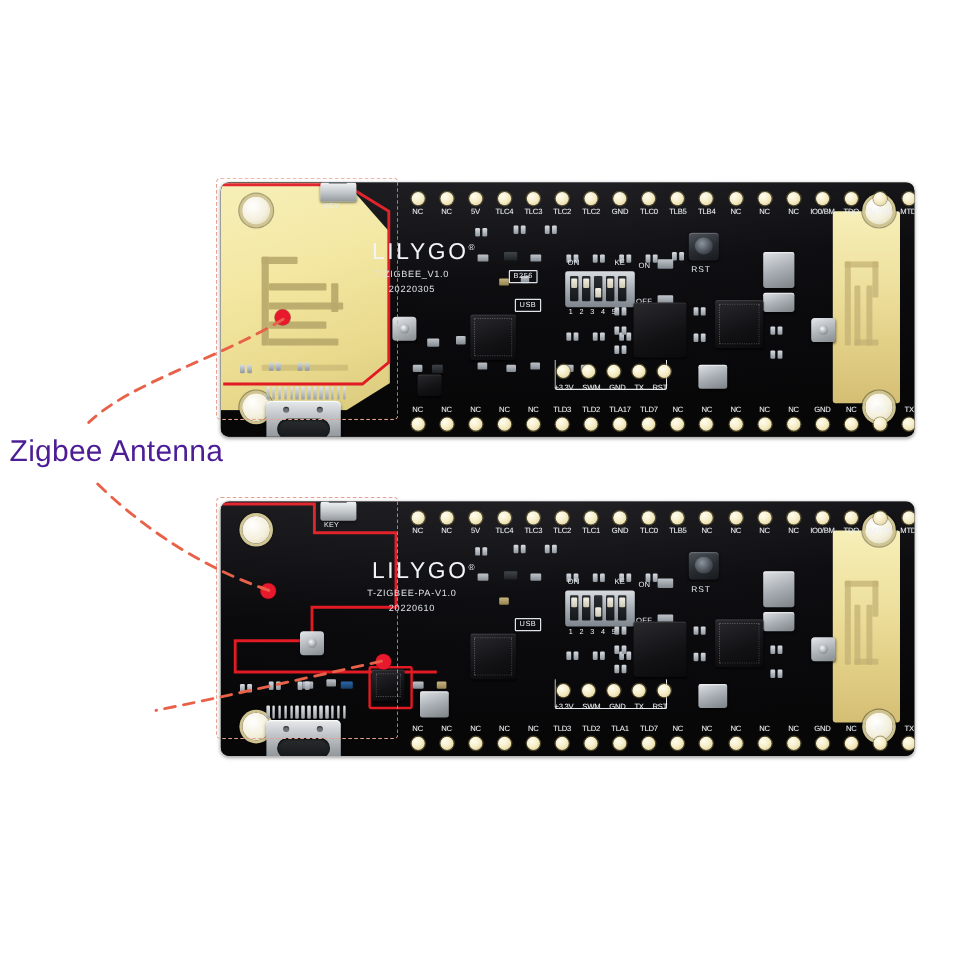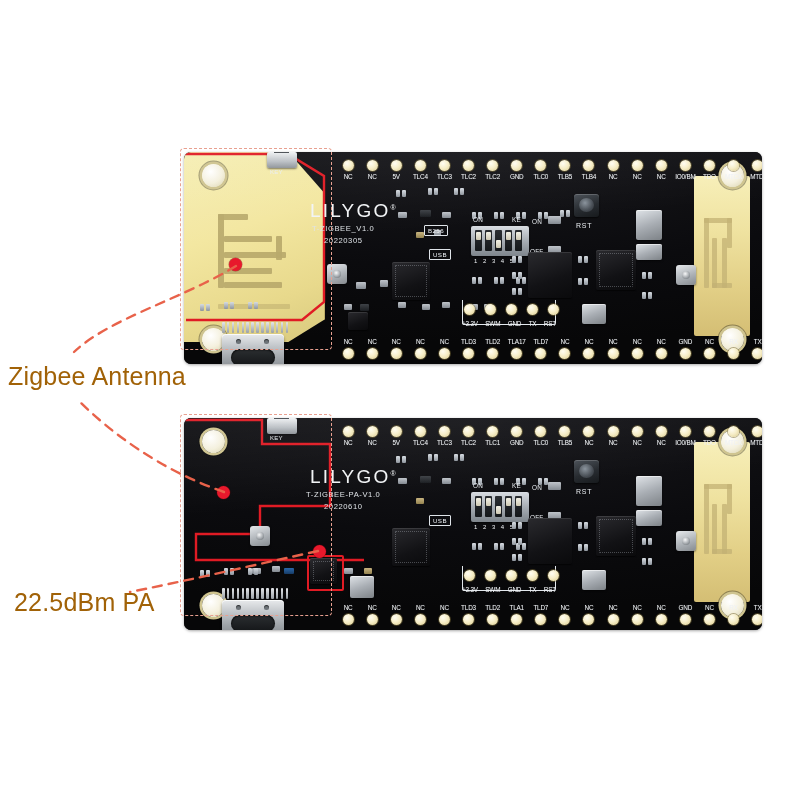--- a/index.html
+++ b/index.html
@@ -9,21 +9,21 @@
     background:#ffffff;
     font-family:"Liberation Sans", sans-serif;
     overflow:hidden;
     position:relative;
   }
   #stage{position:absolute;left:0;top:0;width:800px;height:800px;}
 
   
   .callout-label{
     position:absolute;
-    color:#a16207;
+    color:#4c1d95;
     font-family:"Liberation Sans", sans-serif;
     font-weight:400;
     white-space:nowrap;
     letter-spacing:.2px;
   }
   #label-zigbee{left:8px;top:362px;font-size:25px;}
   #label-pa{left:14px;top:588px;font-size:25px;}
 
   
   #overlay{position:absolute;left:0;top:0;width:800px;height:800px;pointer-events:none;}
@@ -979,15 +979,14 @@
   <div class="hl-dot" style="left:217px;top:486px;"></div>
   <div class="hl-dot" style="left:313px;top:545px;"></div>
 
   <svg id="overlay">
     <path d="M236 266 C 180 300, 110 318, 74 352" fill="none" stroke="#e8624a" stroke-width="2.4" stroke-dasharray="9 7" stroke-linecap="round"></path>
     <path d="M224 492 C 160 470, 110 432, 78 400" fill="none" stroke="#e8624a" stroke-width="2.4" stroke-dasharray="9 7" stroke-linecap="round"></path>
     <path d="M318 551 C 250 566, 190 580, 130 592" fill="none" stroke="#e8624a" stroke-width="2.4" stroke-dasharray="9 7" stroke-linecap="round"></path>
   </svg>
 
   <div class="callout-label" id="label-zigbee">Zigbee Antenna</div>
-  <div class="callout-label" id="label-pa">22.5dBm PA</div>
 
 </div>
 
 </body></html>

